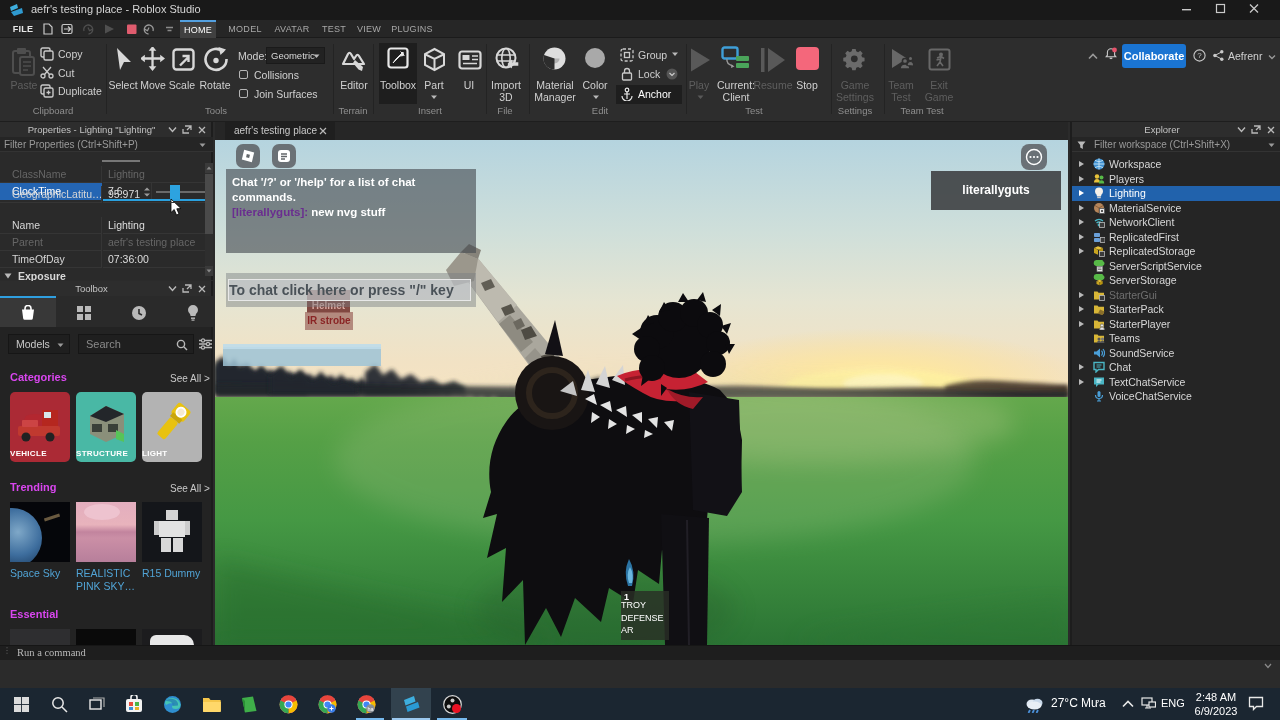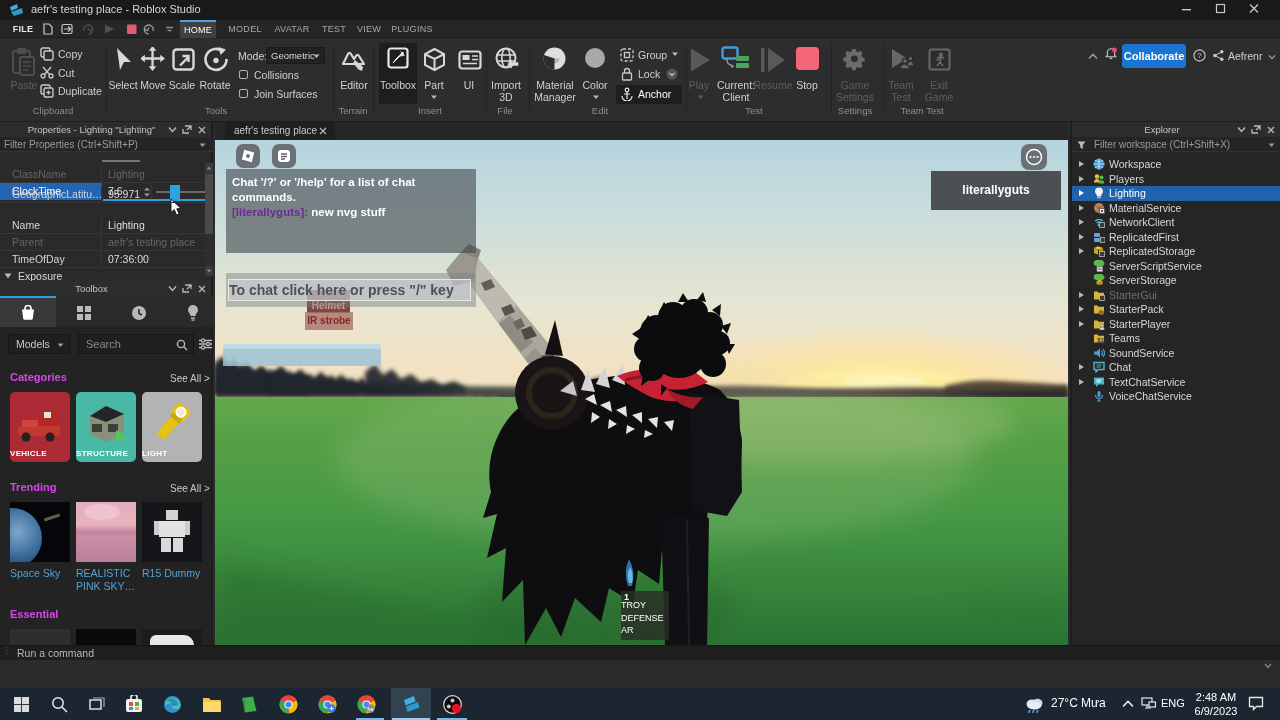--- a/index.html
+++ b/index.html
@@ -495,21 +495,21 @@
     </div>
   <div class="prow dim" style="top:112px">
       <div class="k">Parent</div>
       <div class="v">aefr's testing place</div>
     </div>
   <div class="prow" style="top:129px">
       <div class="k">TimeOfDay</div>
       <div class="v">07:36:00</div>
     </div>
   <div class="prow" style="top:146px">
-      <div class="k" style="padding-left:18px;font-weight:normal;color:#d8d8d8;border:none;width:205px">Exposure</div>
+      <div class="k" style="padding-left:18px;font-weight:bold;color:#d8d8d8;border:none;width:205px">Exposure</div>
     </div>
   <svg class="abs" style="left:4px;top:151px" width="8" height="6" viewBox="0 0 8 6">
       <path d="M0.5 0.5 L7.5 0.5 L4 5.5 Z" fill="#b9b9b9"></path>
     </svg>
 
   <div class="abs" style="left:205px;top:41px;width:8px;height:113px;background:#2e2e2e"></div>
   <div class="abs" style="left:205px;top:41px;width:8px;height:10px;background:#3a3a3a"></div>
   <svg class="abs" style="left:206px;top:44px" width="6" height="4" viewBox="0 0 6 4">
       <path d="M0.5 3.5 L3 0.5 L5.5 3.5 Z" fill="#888"></path>
     </svg>
@@ -802,21 +802,21 @@
           <rect x="4.5" y="1" width="3" height="6" rx="1.5" fill="#4a9fd8"></rect>
           <path d="M2.5 5 a3.5 3.5 0 0 0 7 0 M6 8.5 V11 M4 11 h4" stroke="#4a9fd8" stroke-width="1.2" fill="none"></path>
         </svg>
         <div class="nm">VoiceChatService</div>
       </div>
     </div>
 </div>
 
 <div id="cmdbar">
   <div class="abs" style="left:3px;top:3px;width:3px;height:9px;color:#6a6a6a;font-size:8px;line-height:3px">⋮</div>
-  <div class="abs" style="left:17px;top:1px;font-family:Liberation Sans, sans-serif;font-size:10.5px;color:#b9b9b9">Run a command</div>
+  <div class="abs" style="left:17px;top:1px;font-family:Liberation Serif, serif;font-size:10.5px;color:#b9b9b9">Run a command</div>
 </div>
 <div id="statusstrip">
   <svg class="abs" style="right:8px;top:3px" width="8" height="6" viewBox="0 0 8 6">
       <path d="M1 1 L4 4.5 L7 1" stroke="#8a8a8a" stroke-width="1.2" fill="none"></path>
     </svg>
 </div>
 <div id="taskbar">
     <div class="tbi" style="left: 2px;">
       <svg width="15" height="15" viewBox="0 0 17 17">
         <rect x="0" y="0" width="8" height="8" fill="#dcdcdc"></rect>

